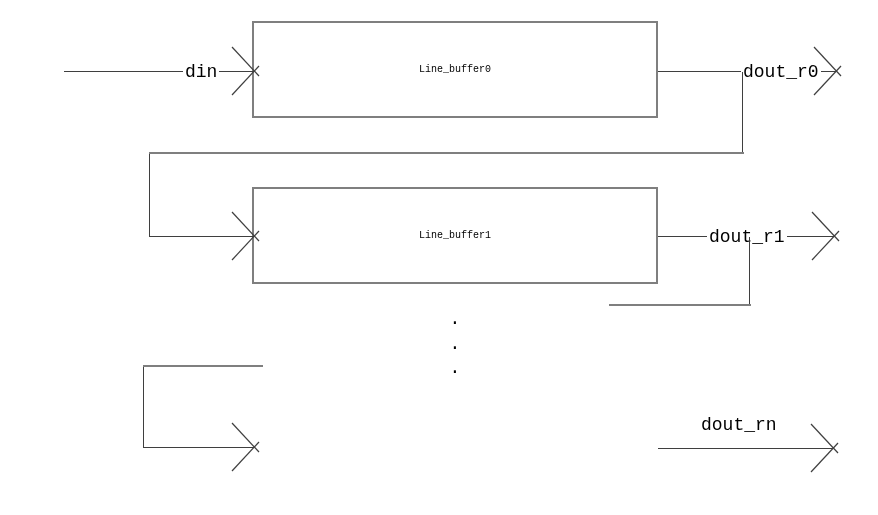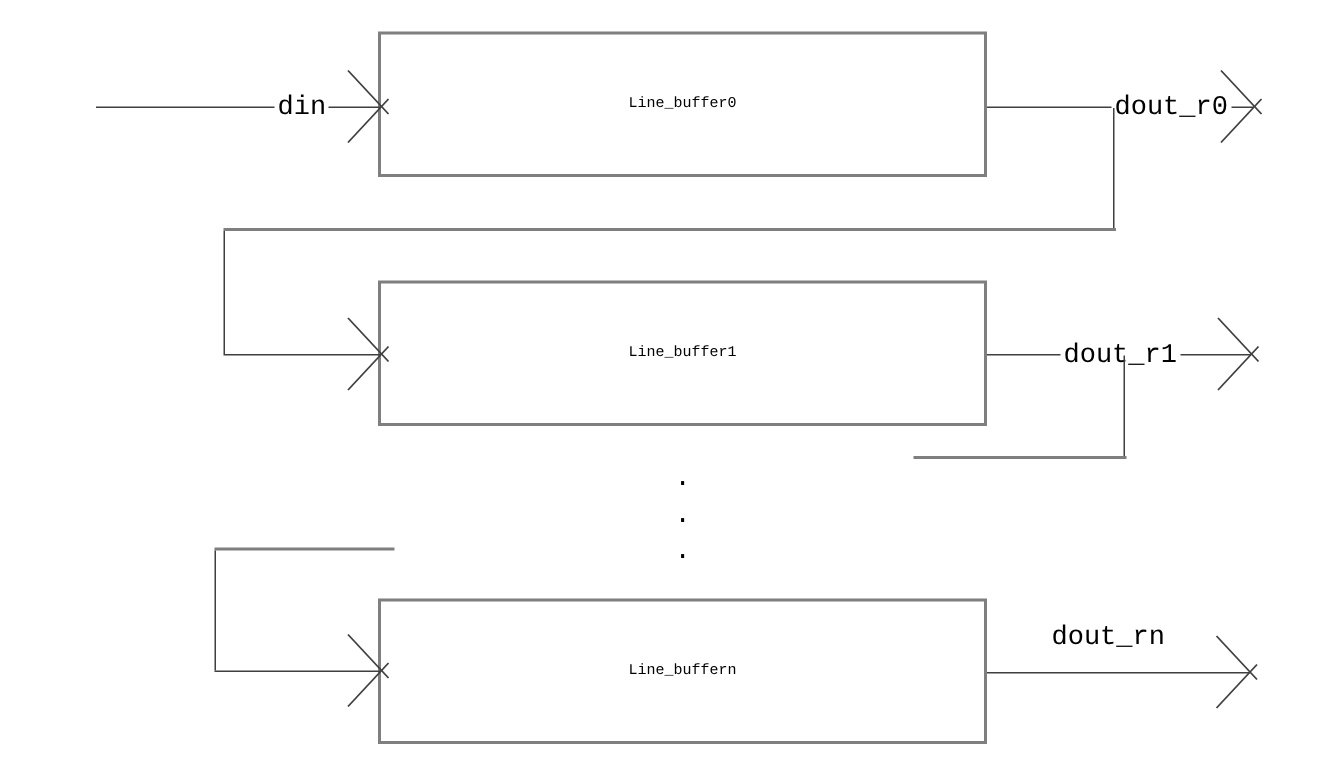--- a/index.html
+++ b/index.html
@@ -68,23 +68,20 @@
 <body>
 
 <div class="canvas">
 
   <div class="block" style="left:252px;top:21px;">
     <span class="block-label">Line_buffer0</span>
   </div>
   <div class="block" style="left:252px;top:187px;">
     <span class="block-label">Line_buffer1</span>
   </div>
-  <div class="block" style="left:252px;top:399px;">
-    <span class="block-label">Line_buffern</span>
-  </div>
 
   <div class="wire h" style="left:64px;top:71px;width:190px;"></div>
   <span class="port-label" style="left:142px;top:72px;margin-left:41px;">din</span>
   <svg class="arrow" style="left:232px;top:46px;" width="30" height="50" viewBox="0 0 30 50">
     <line x1="0" y1="1" x2="27" y2="30"></line>
     <line x1="0" y1="49" x2="27" y2="20"></line>
   </svg>
 
   <div class="wire h" style="left:658px;top:71px;width:178px;"></div>
   <span class="port-label" style="left:741px;top:72px;">dout_r0</span>

